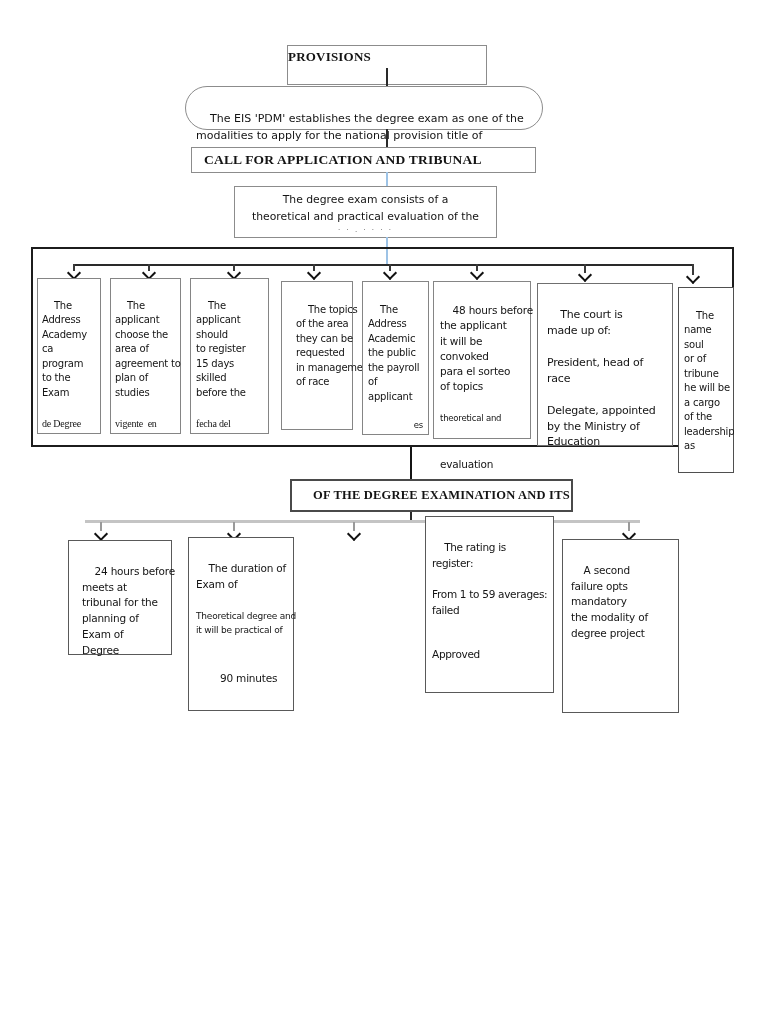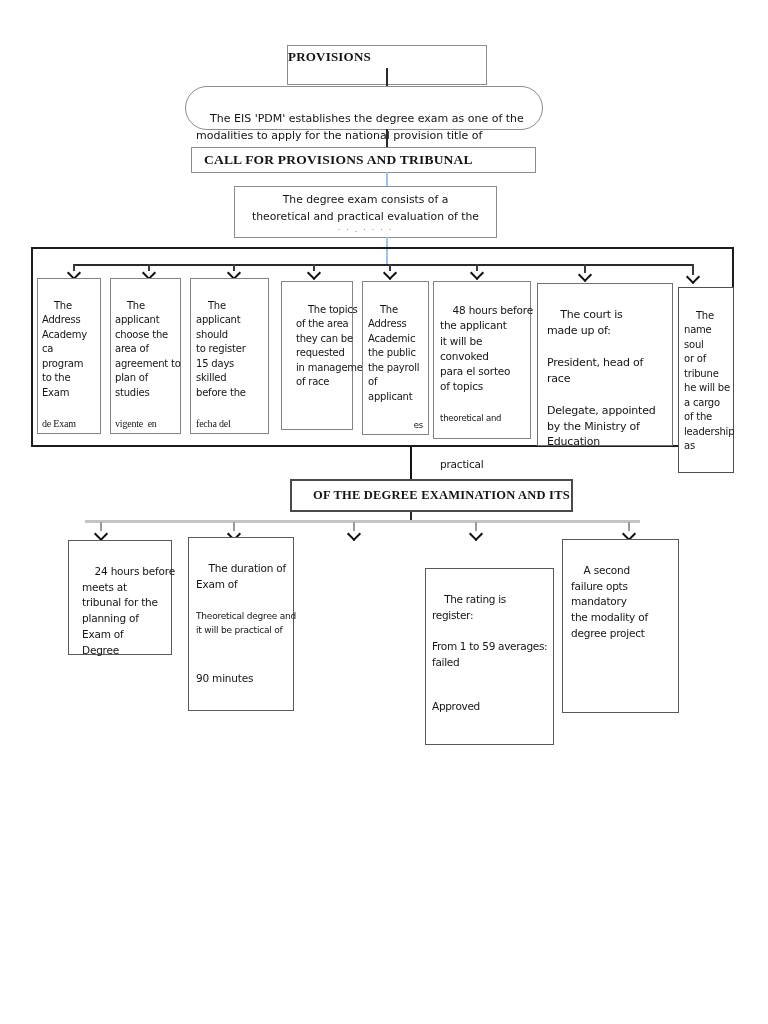--- a/index.html
+++ b/index.html
@@ -39,21 +39,21 @@
   <div class="conn vline dark" style="left:386px;top:68px;height:18px;"></div>
 
   <div class="box b-top pre" style="left:185px;top:86px;width:358px;height:44px;font-size:11px;line-height:1.6;padding:5px 10px;border-radius:22px;">
     <span>The EIS 'PDM' establishes the degree exam as one of the
 modalities to apply for the national provision title of</span>
   </div>
 
   <div class="conn vline dark" style="left:386px;top:129px;height:18px;"></div>
 
   <div class="box b-top hdr" style="left:191px;top:147px;width:345px;height:26px;font-size:13.5px;line-height:24px;padding-left:12px;">
-    <span>CALL FOR PROVISIONS AND TRIBUNAL</span>
+    <span>CALL FOR APPLICATION AND TRIBUNAL</span>
   </div>
 
   <div class="conn vline blue" style="left:386px;top:172px;height:15px;"></div>
 
   <div class="box b-top" style="left:234px;top:186px;width:263px;height:52px;font-size:10.8px;line-height:1.55;text-align:center;padding-top:5px;">
     <span class="pre">The degree exam consists of a
 theoretical and practical evaluation of the</span>
     <span class="smalltxt" style="font-size:7px;height:8px;overflow:hidden;color:#3a3a3a;letter-spacing:2px;">· · .     ·     · · ·</span>
   </div>
 
@@ -97,21 +97,21 @@
     </div>
 
   <div class="box b-row1 pre row1txt" style="left:37px;top:278px;width:64px;height:156px;padding:5px 4px;">
     <span>The
 Address
 Academy
 ca
 program
 to the
 Exam</span>
-    <span class="tail-serif">de Exam</span>
+    <span class="tail-serif">de Degree</span>
   </div>
 
   <div class="box b-row1 pre row1txt" style="left:110px;top:278px;width:71px;height:156px;padding:5px 4px;">
     <span>The
 applicant
 choose the
 area of
 agreement to
 plan of
 studies</span>
@@ -150,21 +150,21 @@
   </div>
 
   <div class="box b-row1 pre row1txt" style="left:433px;top:281px;width:98px;height:158px;padding:6px 6px;font-size:10.5px;">
     <span>48 hours before
 the applicant
 it will be
 convoked
 para el sorteo
 of topics</span>
     <span class="smalltxt" style="font-size:8.5px;margin-top:2px;">theoretical and</span>
-    <span class="smalltxt" style="margin-top:2px;">practical</span>
+    <span class="smalltxt" style="margin-top:2px;">evaluation</span>
   </div>
 
   <div class="box b-row1 pre" style="left:537px;top:283px;width:136px;height:163px;padding:7px 9px;font-size:11px;line-height:1.45;letter-spacing:-0.2px;border-color:#6f6f6f;">
     <span>The court is
 made up of:
 
 President, head of
 race
 
 Delegate, appointed
@@ -223,25 +223,25 @@
 planning of
 Exam of
 Degree</span>
   </div>
 
   <div class="box b-row2 pre row2txt" style="left:188px;top:537px;width:106px;height:174px;padding:7px 7px;">
     <span>The duration of
 Exam of</span>
     <span class="smalltxt pre" style="font-size:9px;line-height:1.6;margin-top:1px;">Theoretical degree and
 it will be practical of</span>
-    <span class="smalltxt" style="margin-top:2px;">90 minutes</span>
-  </div>
-
-
-  <div class="box b-row2 pre row2txt" style="left:425px;top:568px;width:129px;height:177px;padding:7px 6px;letter-spacing:-0.3px;">
+    <span class="smalltxt" style="margin-top:2px;margin-left:24px;">90 minutes</span>
+  </div>
+
+
+  <div class="box b-row2 pre row2txt" style="left:425px;top:516px;width:129px;height:177px;padding:7px 6px;letter-spacing:-0.3px;">
     <span>The rating is
 register:
 
 From 1 to 59 averages:
 failed</span>
     <span class="smalltxt" style="margin-top:13px;">Approved</span>
   </div>
 
   <div class="box b-row2 pre row2txt" style="left:562px;top:539px;width:117px;height:174px;padding:7px 8px;">
     <span>A second

